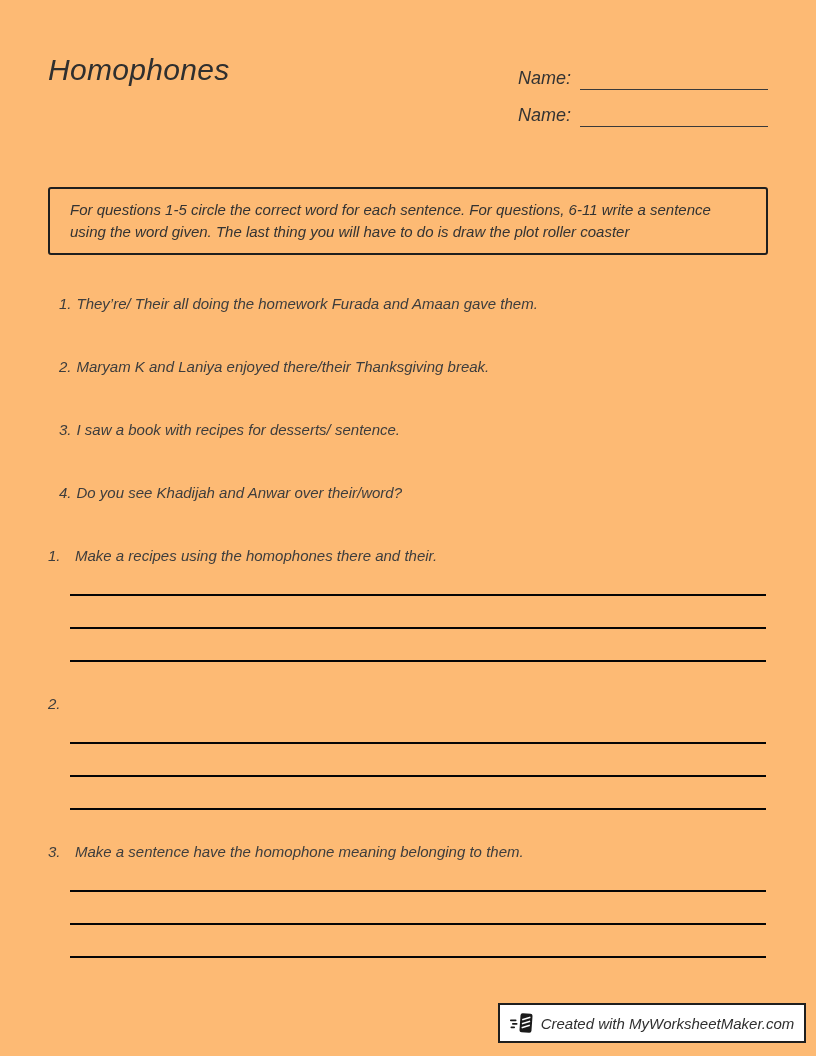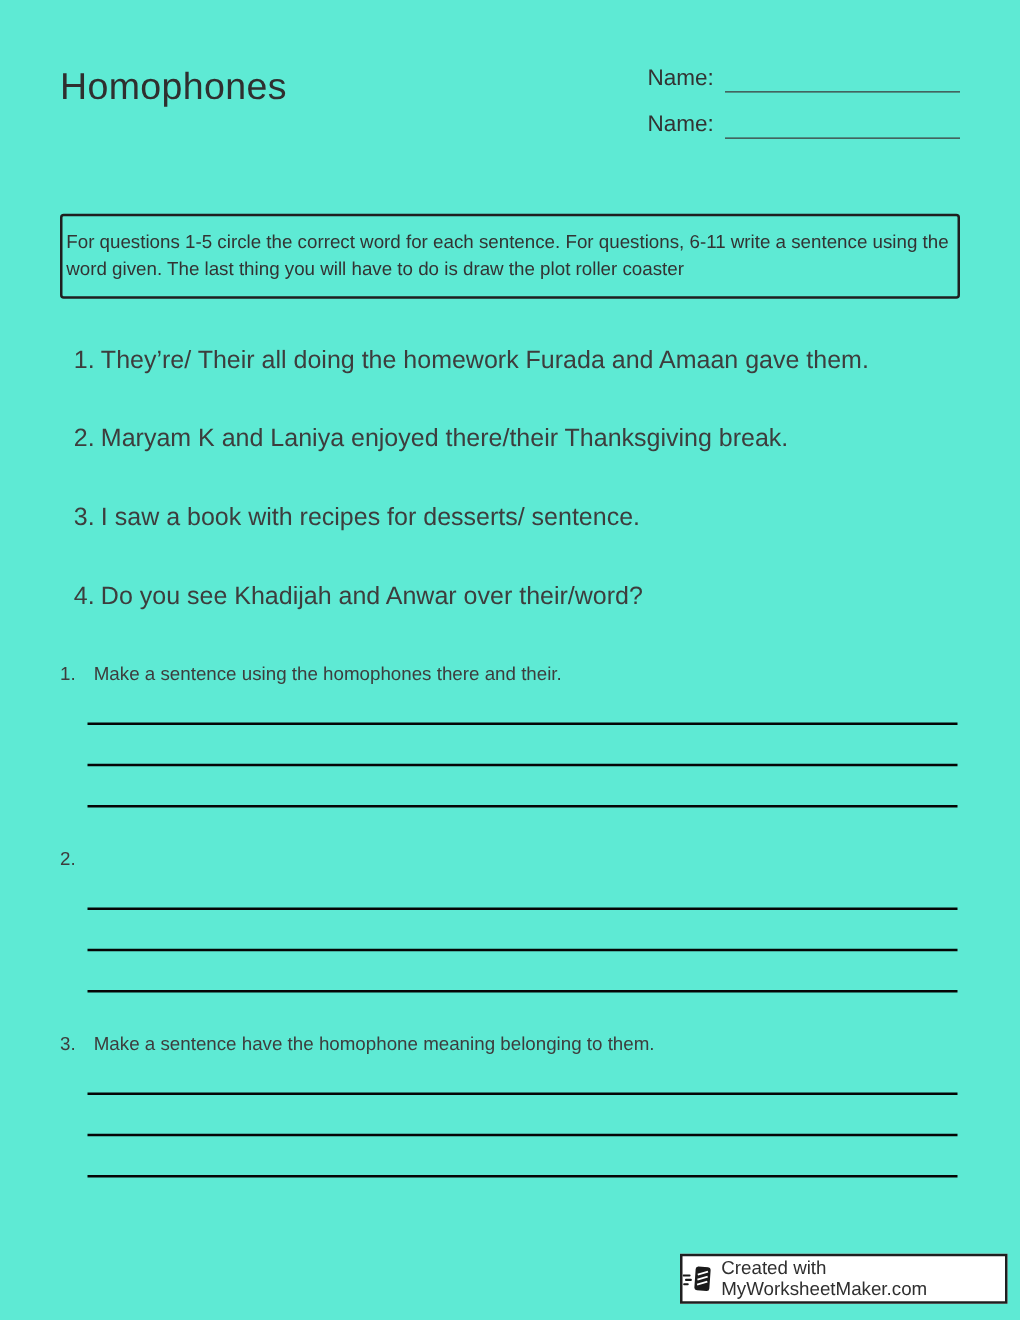--- a/index.html
+++ b/index.html
@@ -2,55 +2,56 @@
 <html><head>
 <meta charset="utf-8">
 <style>
   html, body { margin: 0; padding: 0; background: #ffffff; }
   .page {
     position: relative;
     width: 816px;
     height: 1056px;
     box-sizing: border-box;
     padding: 48px;
-    background: #5eead4;
+    background: #fdba74;
     font-family: "Liberation Sans", "DejaVu Sans", sans-serif;
     color: #3d3d3d;
     overflow: hidden;
+    font-style: italic;
   }
 
   
   .header { display: flex; justify-content: space-between; align-items: flex-start; }
   .title {
     font-size: 30px;
     font-weight: 400;
     color: #2f2f2f;
     letter-spacing: 0.3px;
     line-height: 40px;
     margin: 2px 0 0 0;
   }
-  .nd-block { width: 260px; padding-top: 2px; }
+  .nd-block { width: 260px; padding-top: 2px; margin-top: 16px; }
   .nd-row { display: flex; align-items: flex-end; justify-content: flex-end; margin-bottom: 13px; }
   .nd-label { font-size: 18px; color: #333333; margin-right: 9px; line-height: 24px; }
   .nd-line { width: 188px; height: 22px; border-bottom: 1.5px solid #3a3a3a; }
 
   
   .instructions {
     margin-top: 47px;
     border: 2px solid #1f1f1f;
     border-radius: 3px;
-    padding: 10px 3px;
+    padding: 10px 20px;
     font-size: 15px;
     line-height: 1.45;
     color: #333333;
   }
 
   
   .circle-list { margin-top: 40px; padding-left: 11px; }
-  .circle-item { font-size: 20px; line-height: 18px; margin-bottom: 45px; color: #3d3d3d; }
+  .circle-item { font-size: 15px; line-height: 18px; margin-bottom: 45px; color: #3d3d3d; }
   .circle-item .q-num { margin-right: 5px; }
 
   
   .wq-list { margin-top: 0; }
   .wq { margin-bottom: 33px; }
   .wq-row { display: flex; font-size: 15px; line-height: 18px; color: #3d3d3d; }
   .wq-row .q-num2 { width: 27px; flex: 0 0 27px; }
   .answer-line {
     border-top: 2px solid #050505;
     height: 0;
@@ -58,21 +59,21 @@
     margin-right: 2px;
     margin-top: 31px;
   }
   .wq-row + .answer-line { margin-top: 29px; }
 
   
   .credit-box {
     position: absolute;
     right: 10px;
     bottom: 13px;
-    width: 262px;
+    width: 308px;
     height: 40px;
     box-sizing: border-box;
     border: 2px solid #1f1f1f;
     background: #ffffff;
     display: flex;
     align-items: center;
     justify-content: center;
     gap: 7px;
     font-size: 15px;
     color: #2f2f2f;
@@ -118,21 +119,21 @@
         <span class="q-num">4.</span><span class="q-text">Do you see Khadijah and Anwar over their/word?</span>
       </div>
 
     </div>
 
   <div class="wq-list">
 
       <div class="wq">
         <div class="wq-row">
           <span class="q-num2">1.</span>
-          <span class="q-text">Make a sentence using the homophones there and their.</span>
+          <span class="q-text">Make a recipes using the homophones there and their.</span>
         </div>
         <div class="answer-line"></div>
         <div class="answer-line"></div>
         <div class="answer-line"></div>
       </div>
 
       <div class="wq">
         <div class="wq-row">
           <span class="q-num2">2.</span>
         </div>

